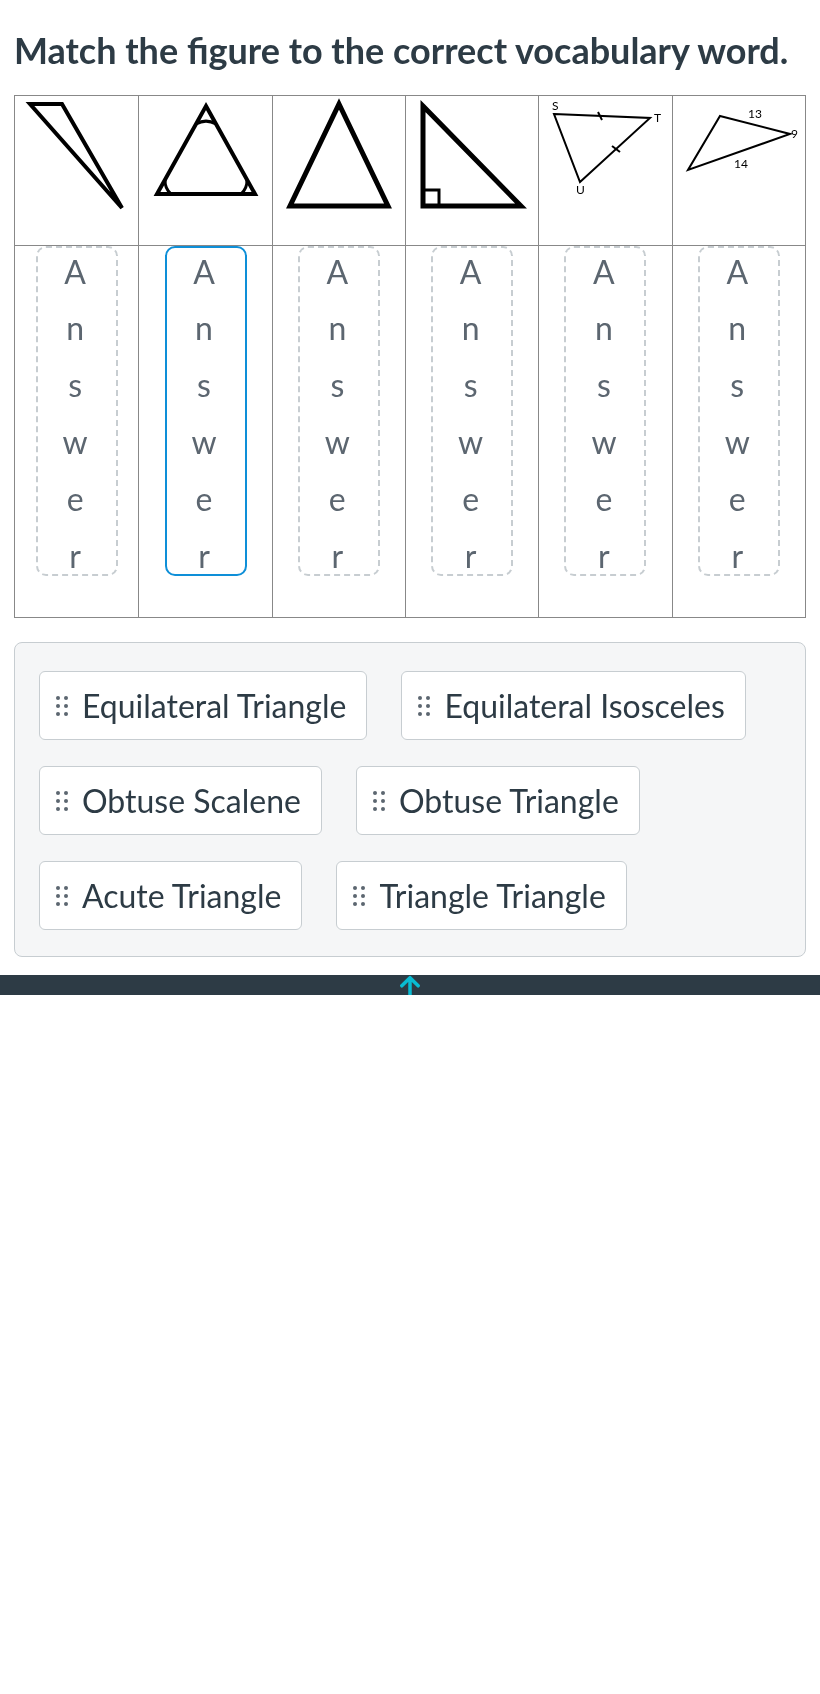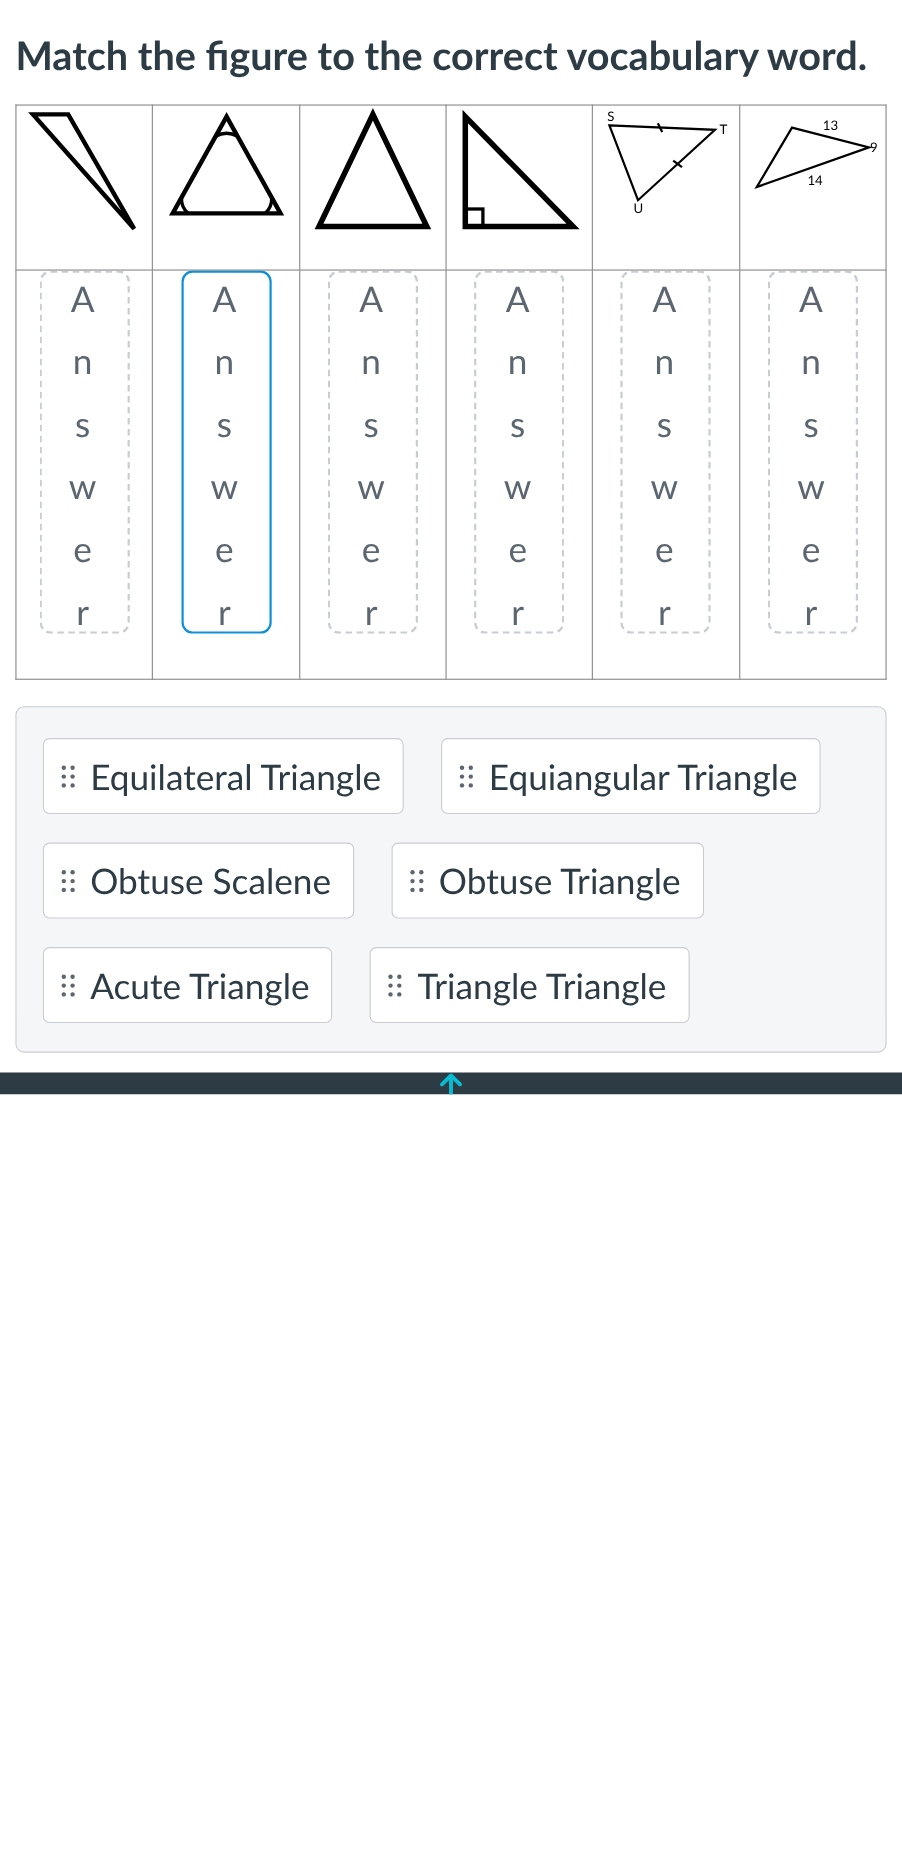--- a/index.html
+++ b/index.html
@@ -257,21 +257,21 @@
   </div>
   <div class="option-chip">
     <span class="drag-handle">
         <i></i>
         <i></i>
         <i></i>
         <i></i>
         <i></i>
         <i></i>
       </span>
-    <span>Equiangular Triangle</span>
+    <span>Equilateral Isosceles</span>
   </div>
   <div class="option-chip">
     <span class="drag-handle">
         <i></i>
         <i></i>
         <i></i>
         <i></i>
         <i></i>
         <i></i>
       </span>

